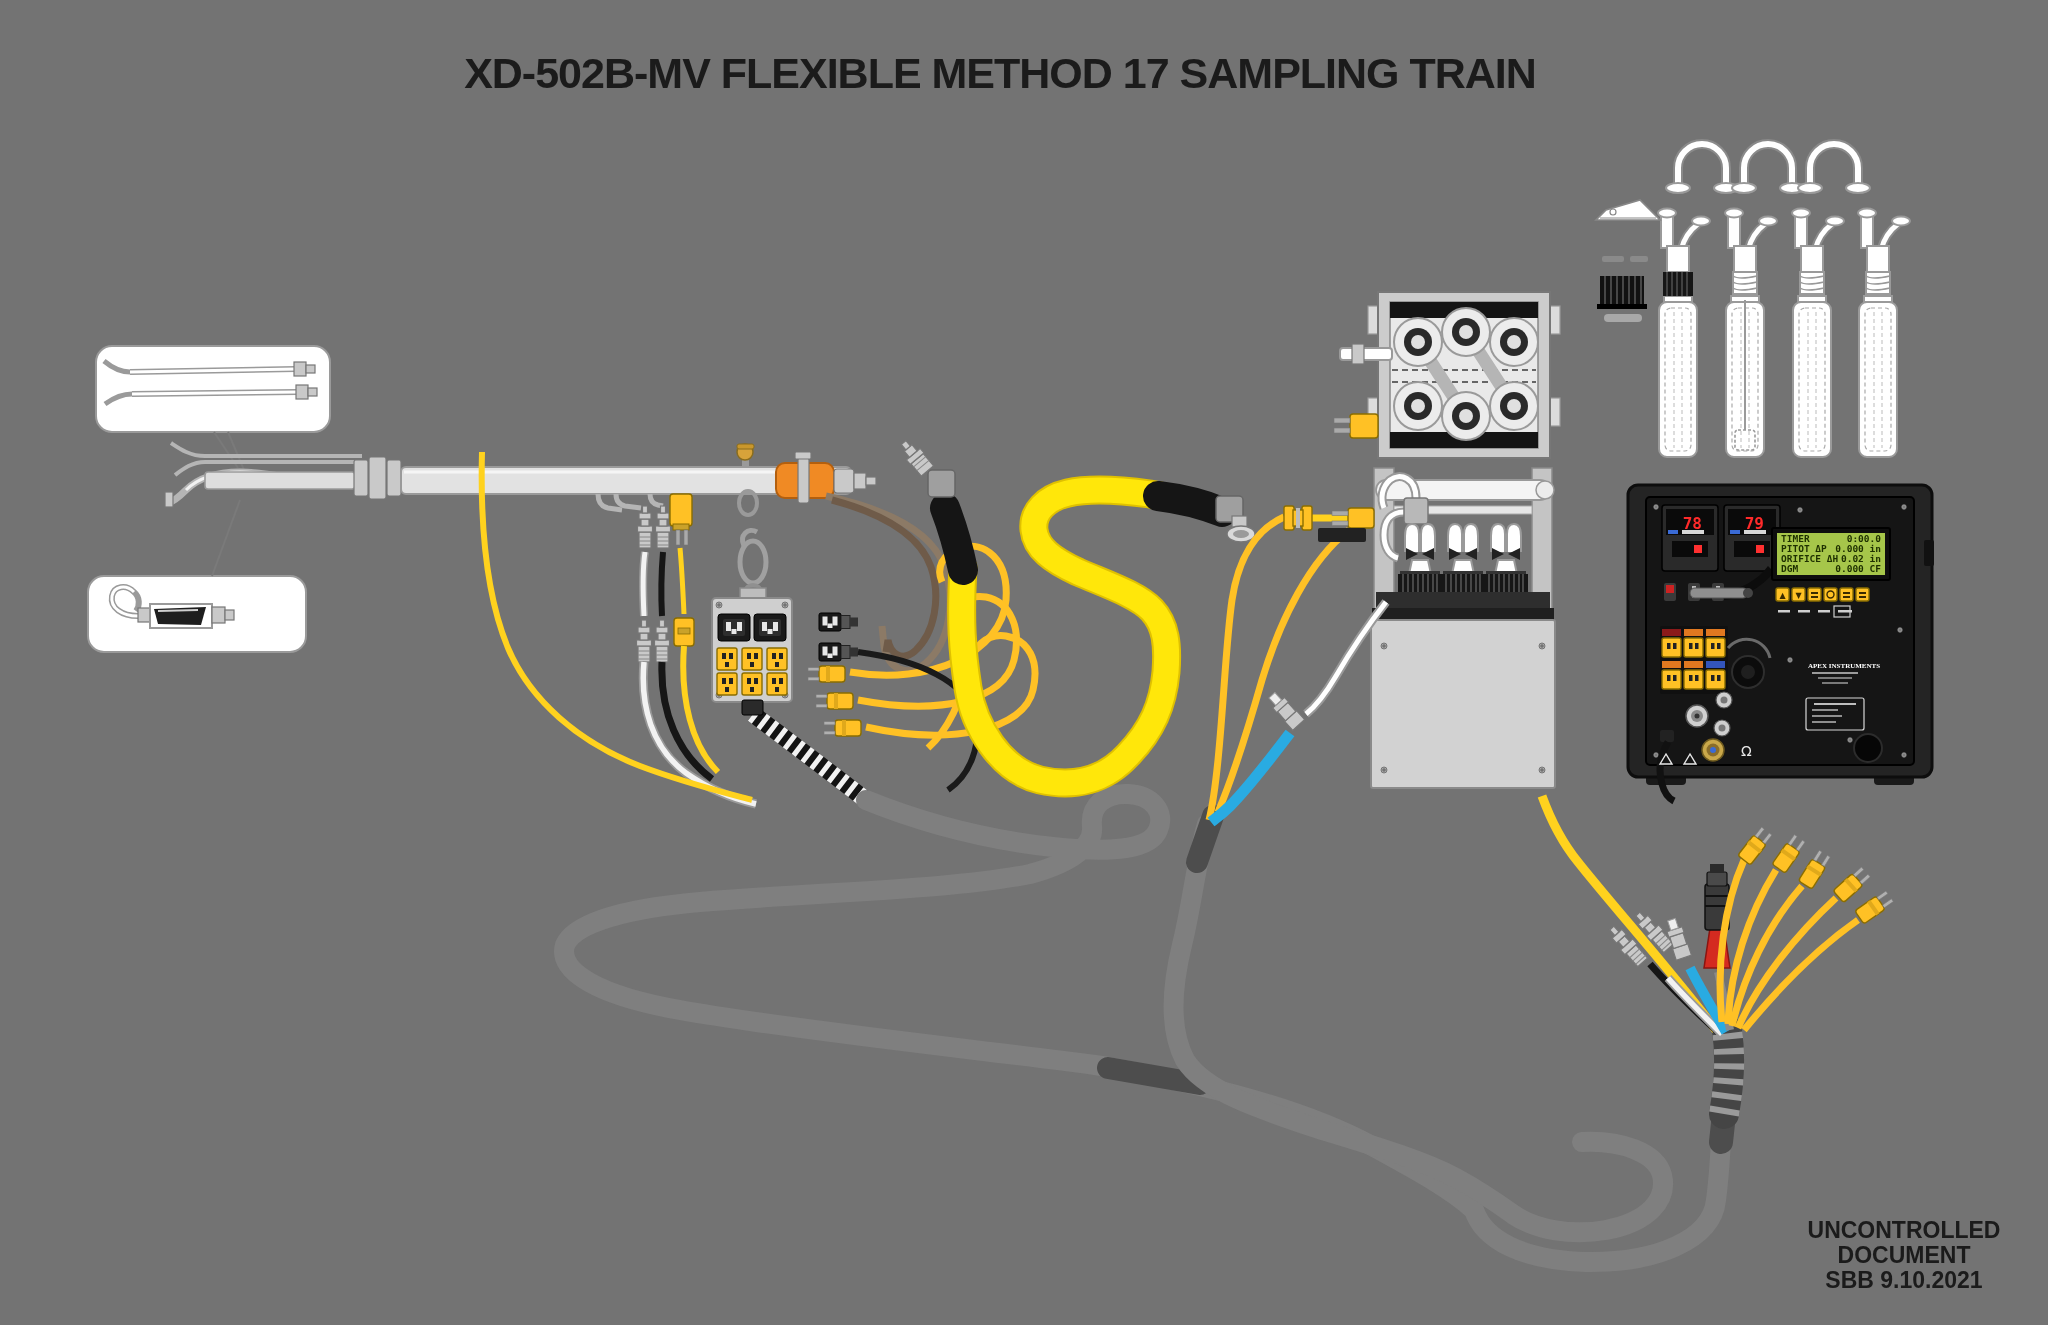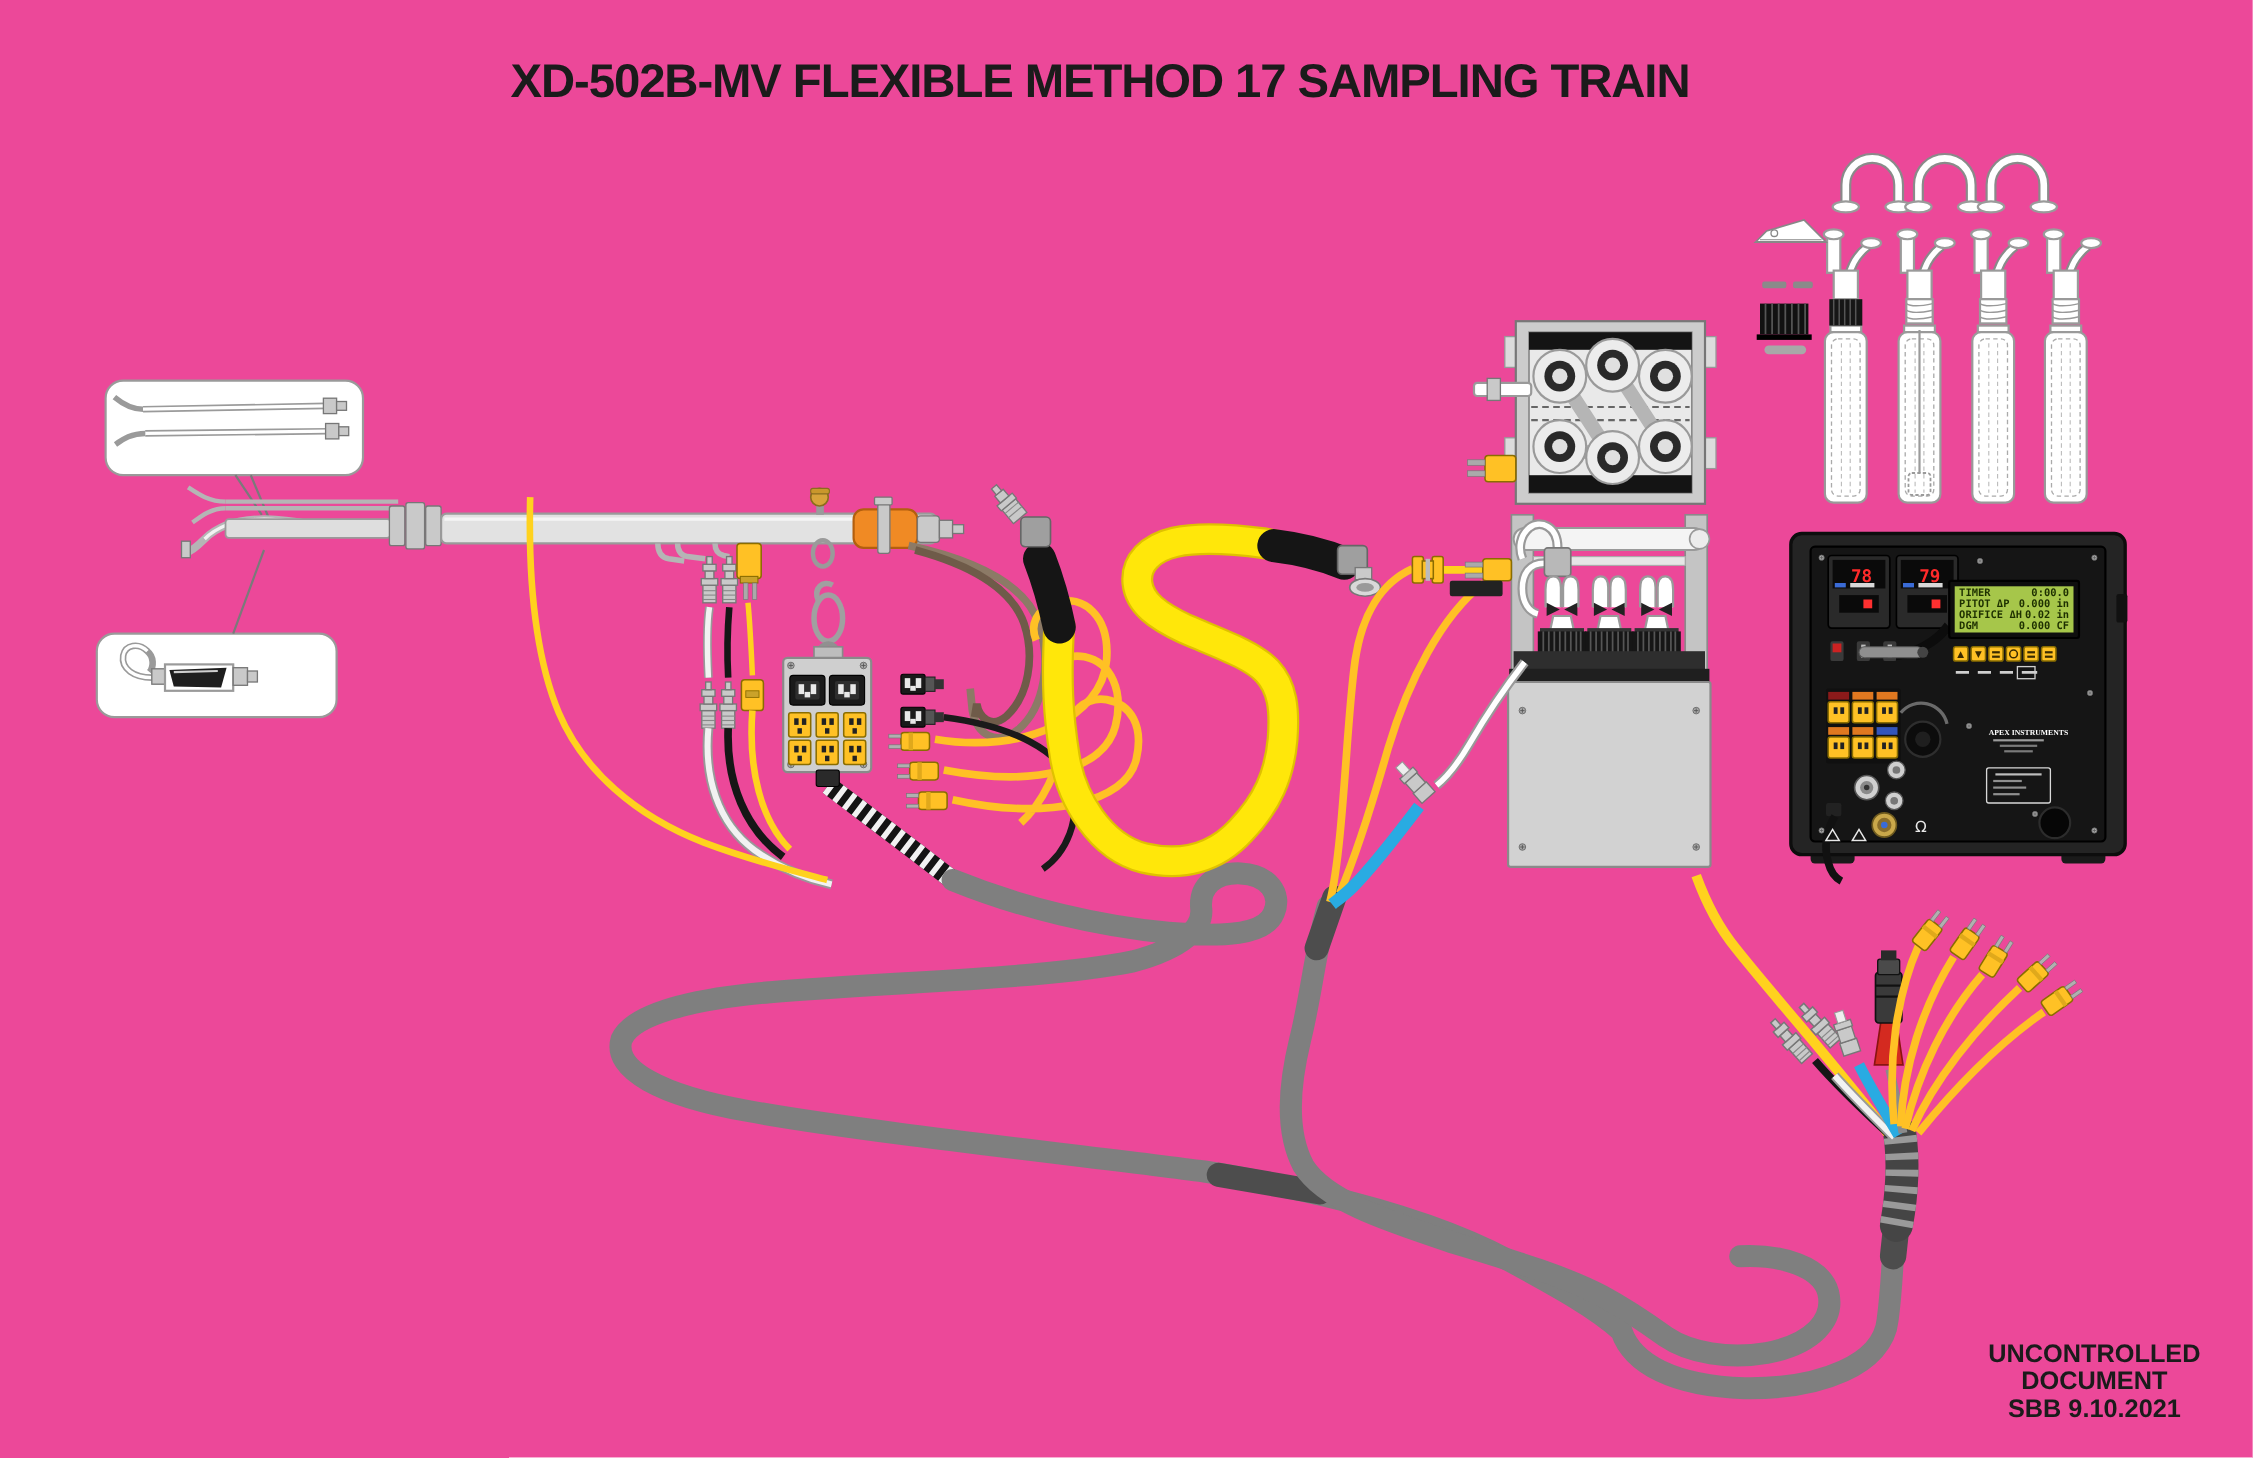--- a/index.html
+++ b/index.html
@@ -1,16 +1,16 @@
 <!DOCTYPE html>
 <html><head>
 <meta charset="utf-8">
 <style>
   html,body{margin:0;padding:0;background:#ffffff;}
-  .page{position:relative;width:2048px;height:1325px;background:#ec4899;overflow:hidden;
+  .page{position:relative;width:2048px;height:1325px;background:#737373;overflow:hidden;
         font-family:"Liberation Sans",sans-serif;}
   svg{position:absolute;left:0;top:0;}
   .title-text{font-family:"Liberation Sans",sans-serif;font-weight:bold;font-size:43px;
               letter-spacing:-1px;fill:#1b1b1b;}
   .stamp-text{font-family:"Liberation Sans",sans-serif;font-weight:bold;font-size:23px;fill:#1b1b1b;}
   .lcd-text{font-family:"DejaVu Sans Mono",monospace;font-weight:bold;font-size:9.5px;fill:#1e3000;}
   .led-text{font-family:"DejaVu Sans Mono",monospace;font-weight:bold;font-size:16px;fill:#ff2a2a;}
   .btn-glyph{font-family:"DejaVu Sans",sans-serif;font-size:8px;fill:#3a2b00;}
   .brand-text{font-family:"Liberation Serif",serif;font-weight:bold;font-size:7px;fill:#ffffff;}
   .omega-text{font-family:"DejaVu Sans",sans-serif;font-size:14px;fill:#e8e8e8;}

